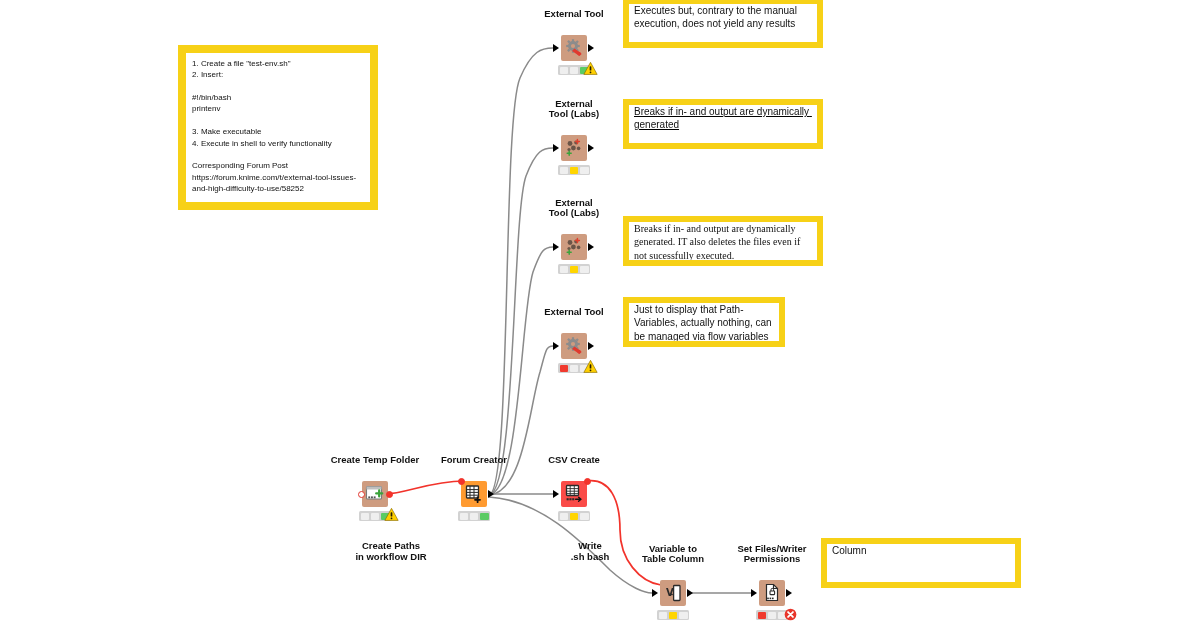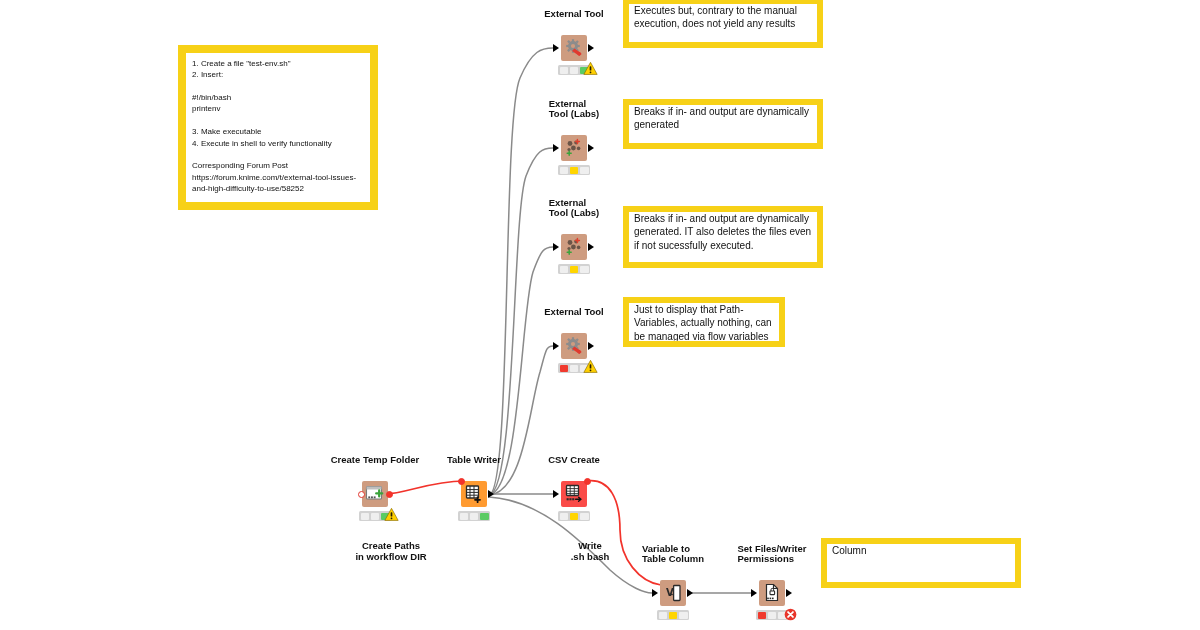--- a/index.html
+++ b/index.html
@@ -32,20 +32,21 @@
   }
   .note.big{padding:8px;}
   .note.big .inner{font-size:8px;line-height:1.42;padding:5px 6px;}
 
   
   .node{position:absolute;width:0;height:0;}
   .node .label{
     position:absolute;
     left:50%;transform:translateX(-50%);
     bottom:28px;
+    text-align:center;
     font-size:9.5px;
     font-weight:bold;
     color:#111;
     white-space:pre;
     line-height:1.12;
     margin-top:25px;
   }
   .node .sublabel{
     position:absolute;
     left:50%;transform:translateX(-50%);
@@ -139,24 +140,24 @@
 
 3. Make executable
 4. Execute in shell to verify functionality
 
 Corresponding Forum Post
 https://forum.knime.com/t/external-tool-issues-and-high-difficulty-to-use/58252</div>
     </div>
     <div class="note" style="left: 623px; top: -2px; width: 200px; height: 50px;">
       <div class="inner">Executes but, contrary to the manual execution, does not yield any results</div>
     </div>
-    <div class="note" style="left: 623px; top: 99px; width: 200px; height: 50px;">
+    <div class="note" style="left: 623px; top: 99px; width: 200px; height: 50px; text-decoration: underline;">
       <div class="inner">Breaks if in- and output are dynamically generated</div>
     </div>
-    <div class="note" style="left: 623px; top: 206px; width: 200px; height: 62px;">
+    <div class="note" style="left: 623px; top: 216px; width: 200px; height: 50px; font-family: Liberation Serif, serif;">
       <div class="inner">Breaks if in- and output are dynamically generated. IT also deletes the files even if not sucessfully executed.</div>
     </div>
     <div class="note" style="left: 623px; top: 297px; width: 162px; height: 50px;">
       <div class="inner">Just to display that Path-Variables, actually nothing, can be managed via flow variables</div>
     </div>
     <div class="note" style="left: 821px; top: 538px; width: 200px; height: 50px;">
       <div class="inner">Column</div>
     </div>
     <div class="node" style="left: 574px; top: 48px;">
       <div class="label">External Tool</div>
@@ -289,21 +290,21 @@
         <div class="seg"></div>
         <div class="seg green"></div>
       </div>
       <svg viewBox="0 0 16 16" width="15" height="15" class="warnbadge">
         <path d="M8 1.4 L15.1 14.3 H0.9 Z" fill="#FFD000" stroke="#8a6d00" stroke-width="0.7" stroke-linejoin="round"></path>
         <rect x="7.1" y="5.6" width="1.8" height="4.6" rx="0.7" fill="#2a2000"></rect>
         <rect x="7.1" y="11.2" width="1.8" height="1.8" rx="0.7" fill="#2a2000"></rect>
       </svg>
     </div>
     <div class="node" style="left: 474px; top: 494px;">
-      <div class="label">Table Writer</div>
+      <div class="label">Forum Creator</div>
       <div class="nbody orange">
         <svg viewBox="0 0 26 26" width="26" height="26" class="glyph">
           <rect x="5.5" y="5" width="12" height="12" rx="0.8" fill="#ffffff" stroke="#2A2A2A" stroke-width="1.3"></rect>
           <path d="M5.5 8.6 h12 M5.5 11.4 h12 M5.5 14.2 h12 M9 5 v12 M13 5 v12" stroke="#2A2A2A" stroke-width="1"></path>
           <path d="M16.6 16.2 v5 M14 18.8 h5" stroke="#111" stroke-width="1.8" stroke-linecap="round"></path>
         </svg>
       </div>
       <div class="fvport filled" style="left: -16px; top: -16px;"></div>
       <div class="port-out"></div>
       <div class="status">

